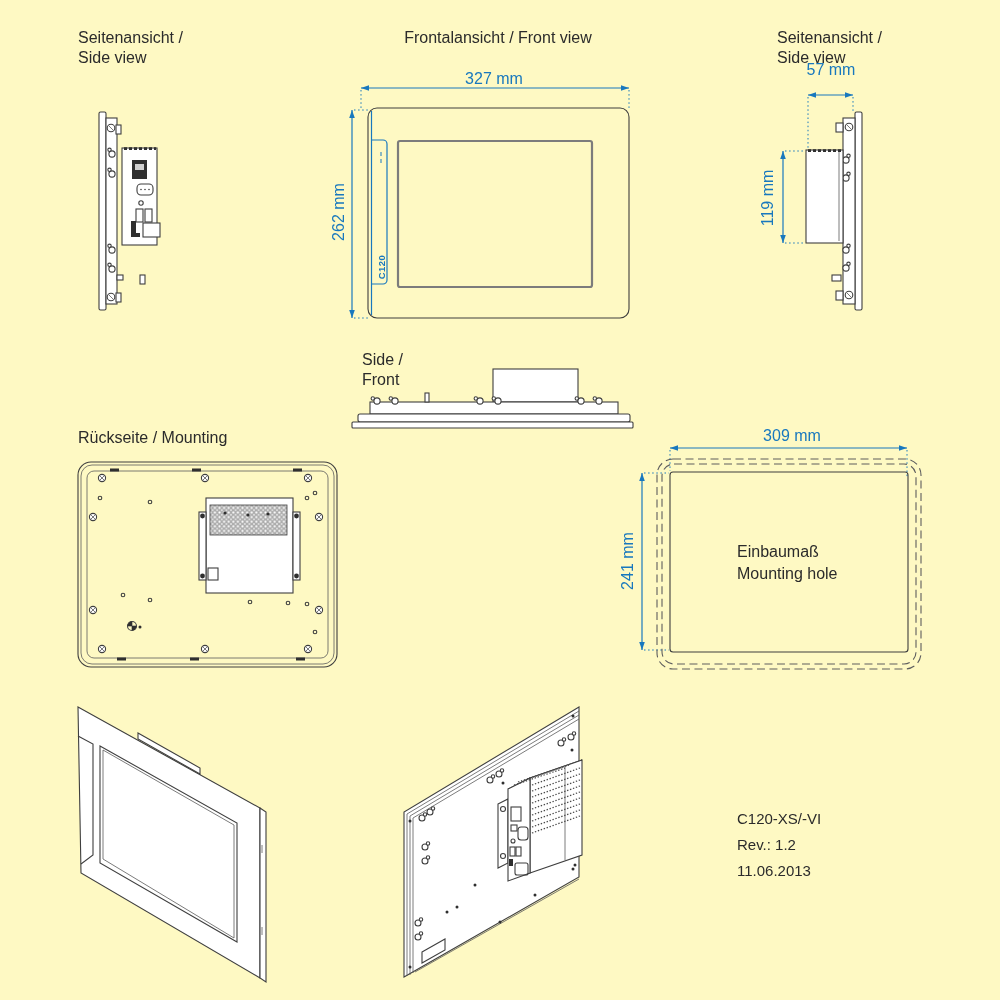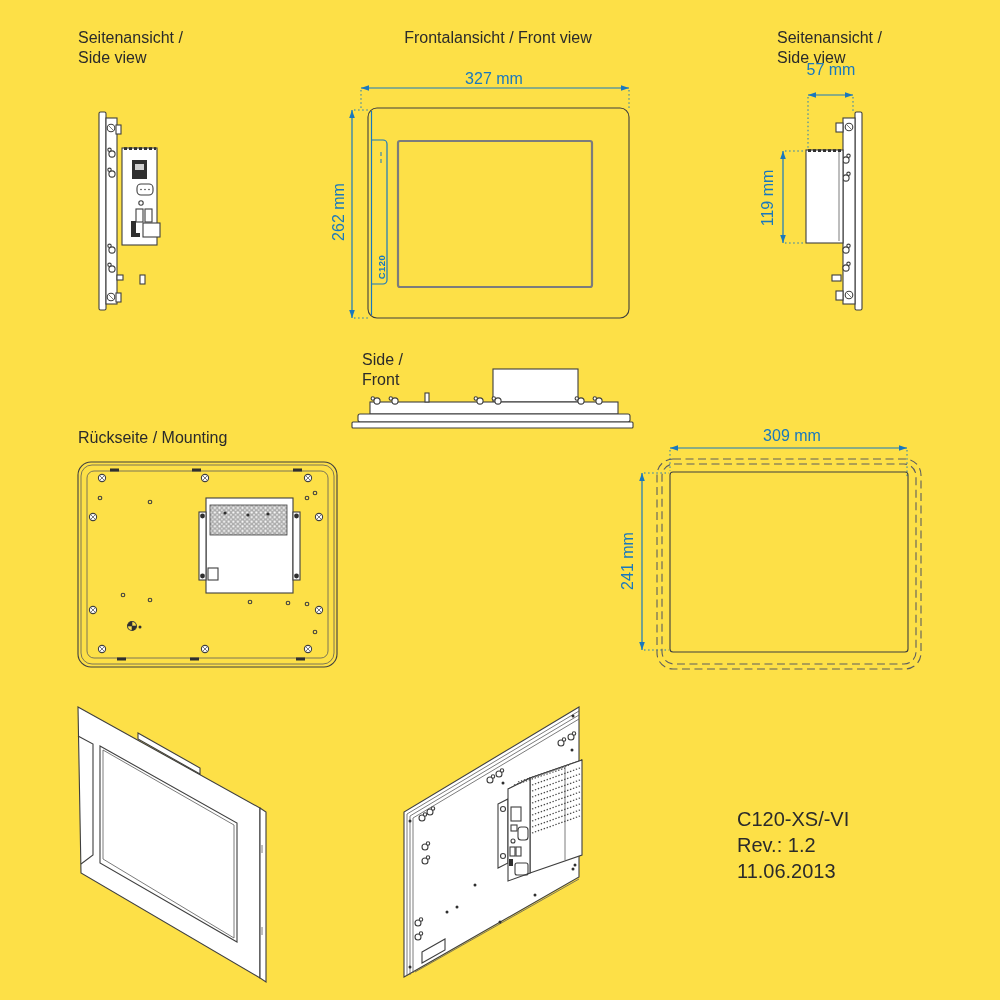--- a/index.html
+++ b/index.html
@@ -1,25 +1,25 @@
 <!DOCTYPE html>
 <html><head>
 <meta charset="utf-8">
 <style>
   html,body{margin:0;padding:0;background:#fff;}
-  #canvas{position:relative;width:1000px;height:1000px;background:#fde047;overflow:hidden;
+  #canvas{position:relative;width:1000px;height:1000px;background:#fef9c3;overflow:hidden;
           font-family:"Liberation Sans", sans-serif;color:#2b2b2b;}
   .abs{position:absolute;}
   .lbl{font-size:16px;line-height:20px;color:#2b2b2b;white-space:nowrap;}
   .dim{font-size:16px;color:#1878be;white-space:nowrap;}
   .dim.h{transform:translateX(-50%);}
   .dim.v{transform:translate(-50%,-50%) rotate(-90deg);}
   .badge{font-size:9.5px;font-weight:bold;color:#1878be;letter-spacing:.5px;
          transform:translate(-50%,-50%) rotate(-90deg);white-space:nowrap;}
-  .tblock{font-size:20px;line-height:26px;color:#2b2b2b;white-space:nowrap;}
+  .tblock{font-size:15px;line-height:26px;color:#2b2b2b;white-space:nowrap;}
   .center{transform:translateX(-50%);text-align:right;}
   svg .ln{fill:none;stroke:#3f3f3f;stroke-width:1.1;}
   svg .lnf{fill:#fff;stroke:#3f3f3f;stroke-width:1.1;}
   svg .thin{fill:none;stroke:#5a5a5a;stroke-width:0.8;}
   svg .scr{fill:none;stroke:#7c7c7c;stroke-width:2.2;}
   svg .blue{fill:none;stroke:#1878be;stroke-width:1.2;}
   svg .bluef{fill:#1878be;stroke:none;}
   svg .bdot{fill:none;stroke:#1878be;stroke-width:1;stroke-dasharray:1.5,2.6;}
   svg .bdash{fill:none;stroke:#1878be;stroke-width:1;stroke-dasharray:4,3;}
   svg .dash{fill:none;stroke:#5e5e5e;stroke-width:1.1;stroke-dasharray:8,4.5;}
@@ -43,20 +43,24 @@
     <div>Side view</div>
   </div>
 
   <div class="lbl abs" style="left:362px;top:350px">
     <div>Side /</div>
     <div>Front</div>
   </div>
 
   <div class="lbl abs" style="left:78px;top:428px">Rückseite / Mounting</div>
 
+  <div class="lbl abs" style="left:737px;top:541px;line-height:22px">
+    <div>Einbaumaß</div>
+    <div>Mounting hole</div>
+  </div>
 
   <div class="dim h abs" style="left:494px;top:70px">327 mm</div>
   <div class="dim v abs" style="left:339px;top:212px">262 mm</div>
   <div class="dim h abs" style="left:831px;top:61px">57 mm</div>
   <div class="dim v abs" style="left:768px;top:198px">119 mm</div>
   <div class="dim h abs" style="left:792px;top:427px">309 mm</div>
   <div class="dim v abs" style="left:628px;top:561px">241 mm</div>
 
   <div class="badge abs" style="left:381px;top:267px">C120</div>
 

